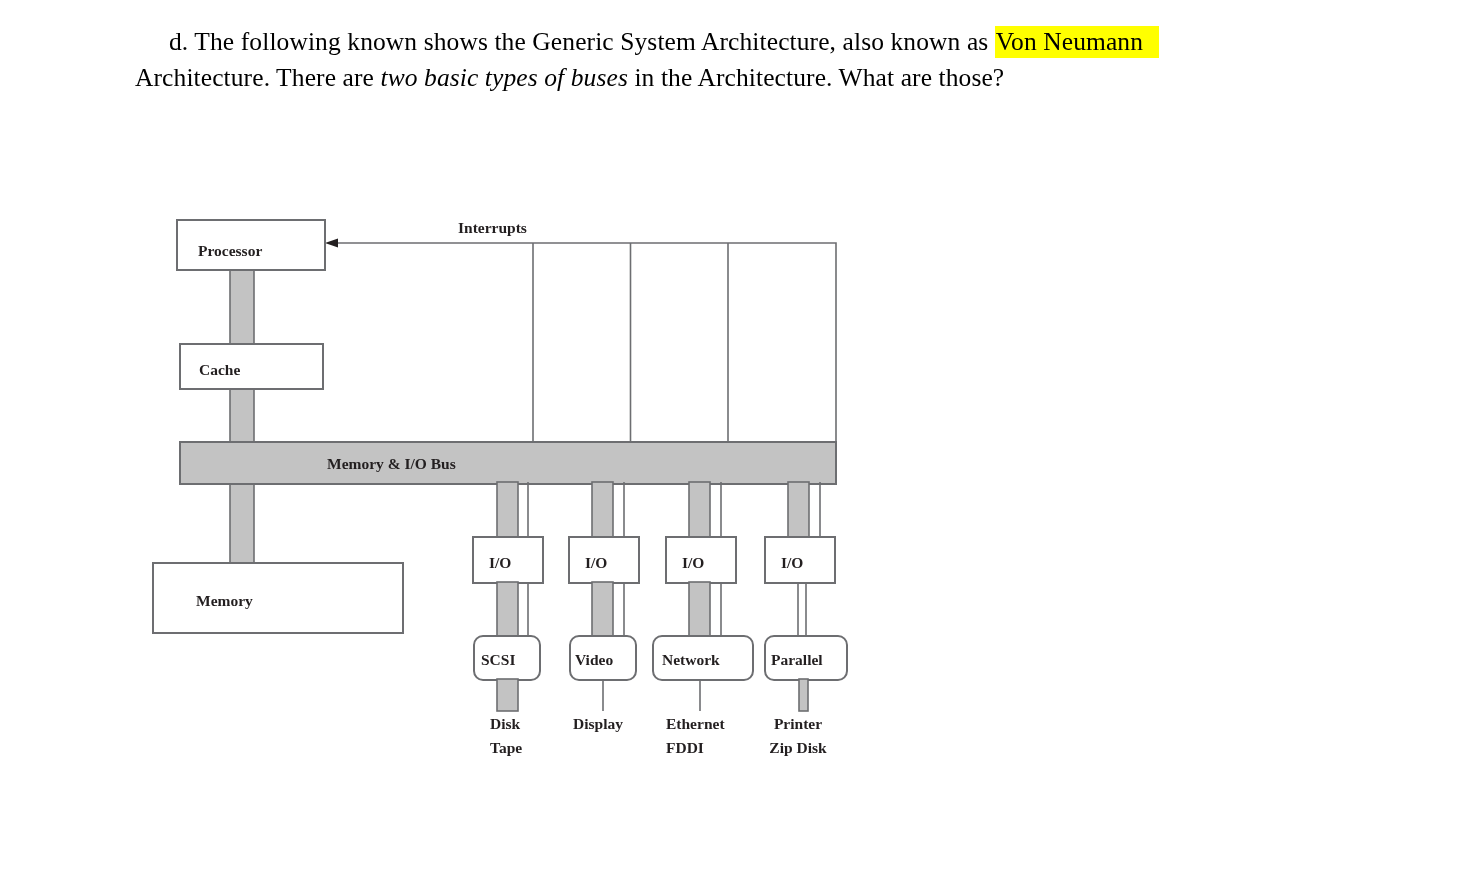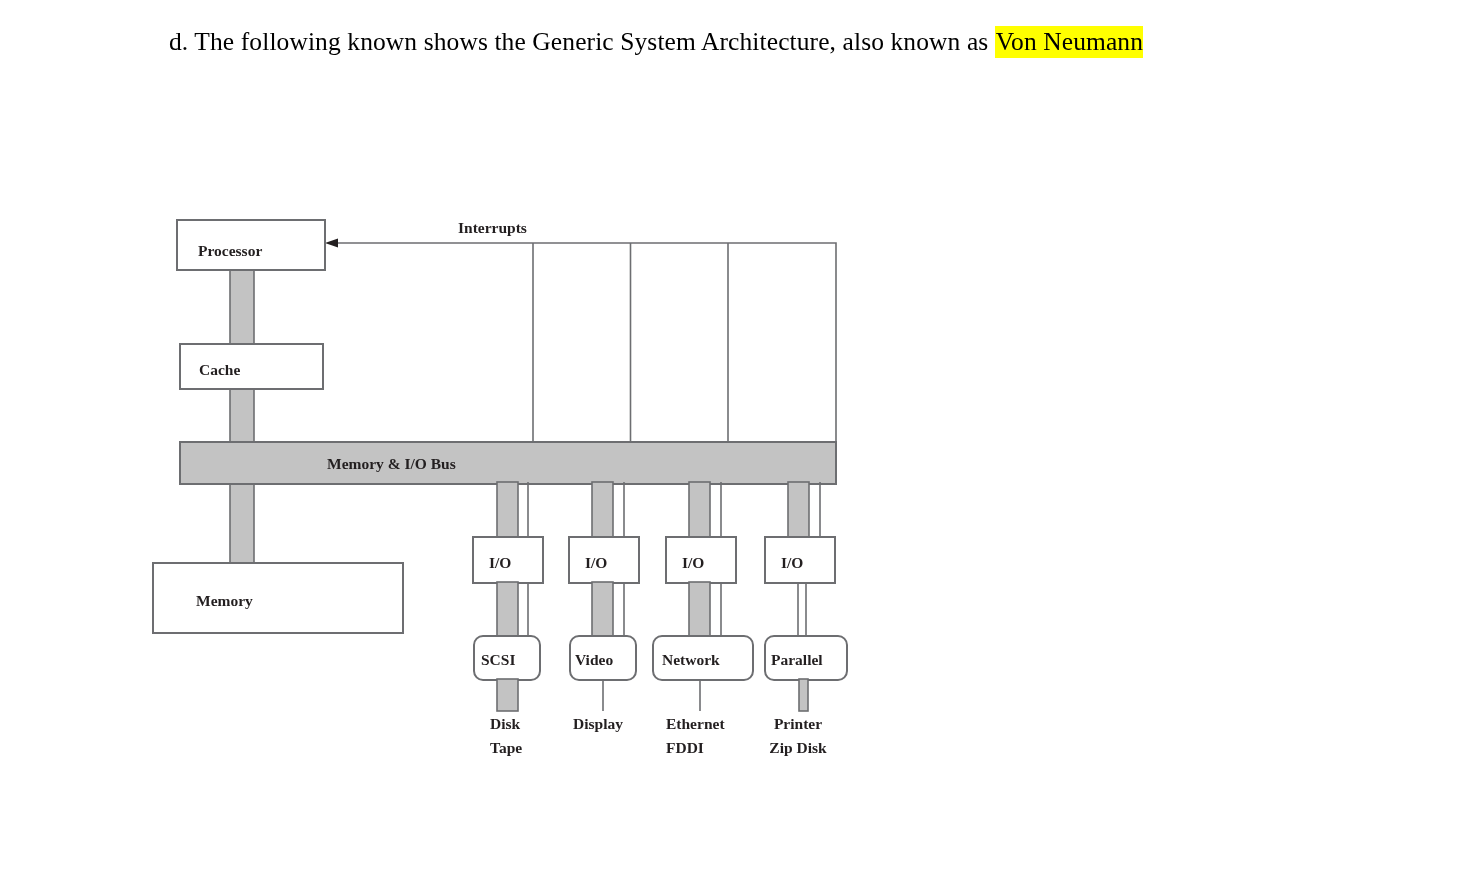--- a/index.html
+++ b/index.html
@@ -28,21 +28,21 @@
   .q-line {
     font-size: 25.5px;
     line-height: 36px;
     white-space: nowrap;
     letter-spacing: 0.1px;
   }
   .q-line-1 { text-indent: 34px; }
   .italic { font-style: italic; }
   .hl {
     background: #ffff00;
-    padding: 1px 0 2px 1px;
+    padding: 1px 16px 2px 1px;
   }
 
   
   #figure {
     position: absolute;
     left: 0;
     top: 0;
     width: 1204px;
     height: 882px;
   }
@@ -57,20 +57,21 @@
   .box-fill { fill: #ffffff; stroke: #6d6e71; stroke-width: 2; }
   .bus-fill { fill: #c3c3c3; stroke: #6d6e71; stroke-width: 2; }
   .stub     { fill: #c3c3c3; stroke: #6d6e71; stroke-width: 1.6; }
   .thin     { fill: none; stroke: #6d6e71; stroke-width: 1.6; }
 </style>
 </head>
 <body>
 
 <div id="question-block">
   <div class="q-line q-line-1"><span>d. The following known shows the Generic System Architecture, also known as </span><span class="hl">Von Neumann</span></div>
+  <div class="q-line q-line-2"><span>Architecture. There are </span><span class="italic">two basic types of buses</span><span> in the Architecture. What are those?</span></div>
 </div>
 
 <div id="figure">
 <svg width="1470" height="882" viewBox="0 0 1470 882" xmlns="http://www.w3.org/2000/svg">
 
   <g>
     <path class="thin" d="M 330 243 L 836 243 L 836 442"></path>
     <path class="thin" d="M 533 243 L 533 442"></path>
     <path class="thin" d="M 630.5 243 L 630.5 442"></path>
     <path class="thin" d="M 728 243 L 728 442"></path>

